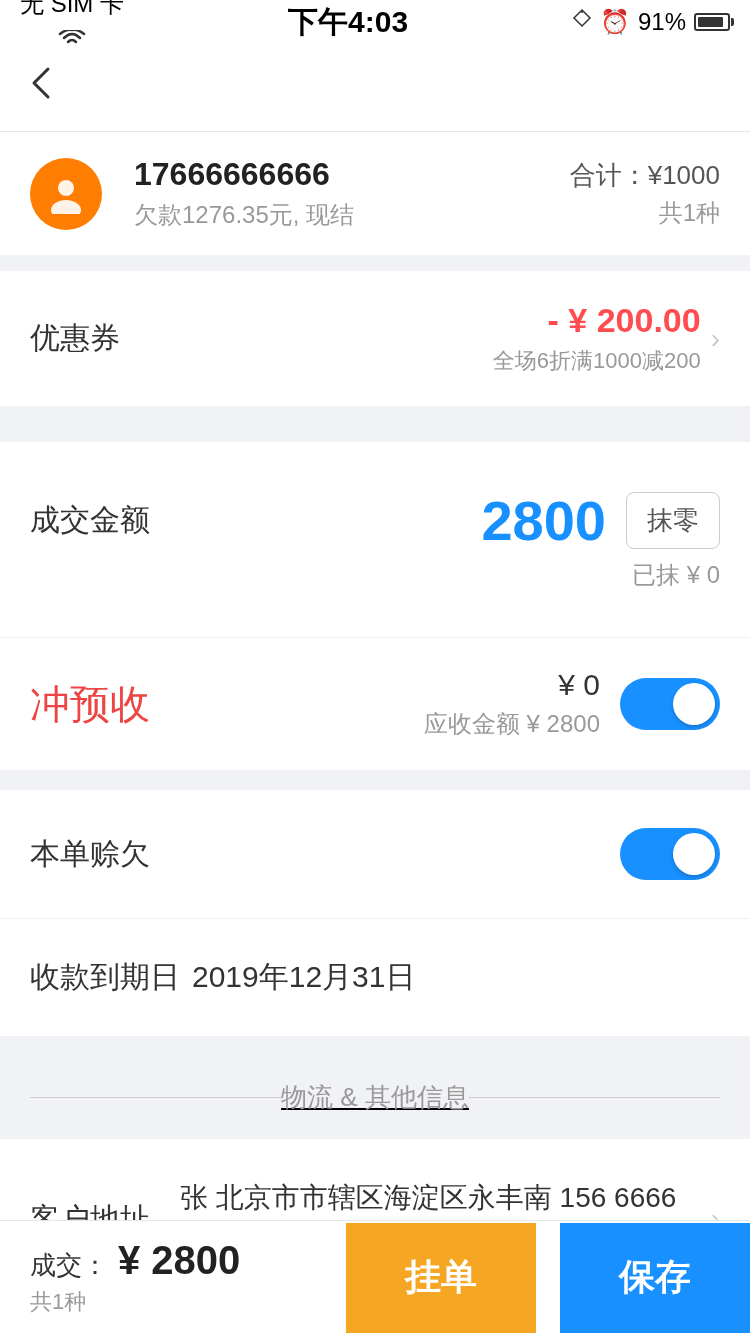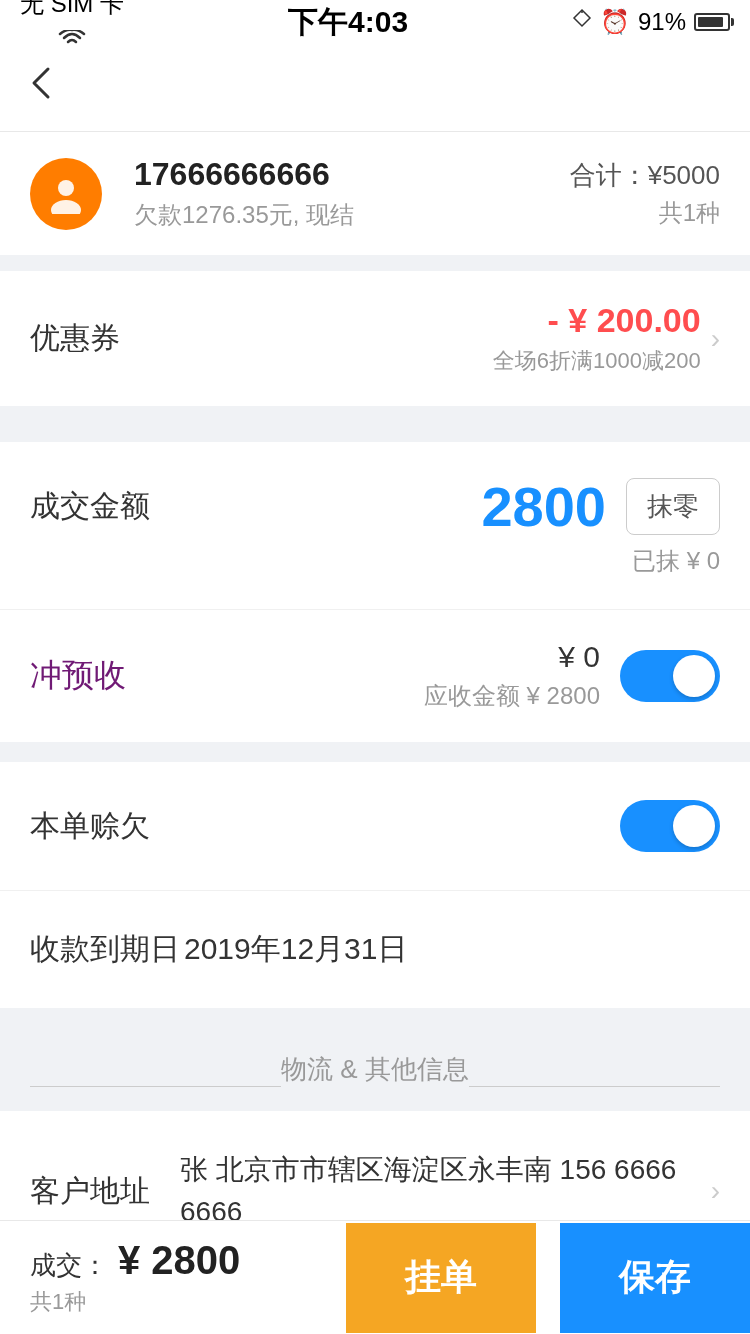--- a/index.html
+++ b/index.html
@@ -102,21 +102,21 @@
     .row:last-child { border-bottom: none; }
     .row-label { font-size: 30px; color: #333; }
     .row-right { display: flex; flex-direction: column; align-items: flex-end; gap: 6px; }
     .coupon-amount { font-size: 34px; font-weight: 600; color: #ff4d4f; }
     .coupon-desc { font-size: 22px; color: #999; }
     .chevron-icon { color: #ccc; font-size: 28px; margin-left: 10px; }
 
     
     .deal-section {
       background: #fff;
-      padding: 32px 30px;
+      padding: 46px 30px;
       margin-bottom: 0;
     }
     .deal-row {
       display: flex;
       align-items: center;
       justify-content: space-between;
     }
     .deal-label { font-size: 30px; color: #333; }
     .deal-right { display: flex; align-items: center; gap: 20px; }
     .deal-amount { font-size: 56px; font-weight: 600; color: #1890ff; }
@@ -133,21 +133,21 @@
 
     
     .prepaid-row {
       display: flex;
       align-items: center;
       justify-content: space-between;
       padding: 30px 30px;
       background: #fff;
       border-top: 1px solid #f0f0f0;
     }
-    .prepaid-label { font-size: 32px; color: #701a75; }
+    .prepaid-label { font-size: 40px; color: #ef4444; }
     .prepaid-right { display: flex; align-items: center; gap: 20px; }
     .prepaid-values { display: flex; flex-direction: column; align-items: flex-end; gap: 6px; }
     .prepaid-amount { font-size: 30px; color: #333; }
     .prepaid-receivable { font-size: 24px; color: #999; }
 
     
     .toggle {
       width: 100px; height: 52px; border-radius: 26px; background: #1890ff;
       position: relative; cursor: pointer; flex-shrink: 0;
     }
@@ -169,31 +169,32 @@
       background: #fff;
     }
     .credit-label { font-size: 30px; color: #333; }
 
     
     .due-row {
       display: flex;
       align-items: center;
       padding: 38px 30px;
       background: #fff;
-      gap: 4px;
+      gap: 12px;
     }
     .due-label { font-size: 30px; color: #333; }
     .due-date { font-size: 30px; color: #333; }
 
     
     .logistics-header {
       display: flex;
-      align-items: flex-end;
+      align-items: center;
       padding: 24px 30px;
       background: #f0f2f5;
+      text-decoration: underline;
     }
     .logistics-line { flex: 1; height: 1px; background: #ccc; }
     .logistics-text { font-size: 26px; color: #999; }
 
     
     .address-row {
       display: flex;
       align-items: center;
       justify-content: space-between;
       padding: 38px 30px;
@@ -287,21 +288,21 @@
         <circle cx="20" cy="14" r="8" fill="#fff" opacity="0.9"></circle>
         <ellipse cx="20" cy="36" rx="15" ry="10" fill="#fff" opacity="0.9"></ellipse>
       </svg>
     </div>
     <div class="customer-info">
       <div class="customer-phone">17666666666</div>
       <div class="customer-debt">欠款1276.35元, 现结</div>
     </div>
   </div>
   <div class="customer-right">
-    <div class="total-label">合计：¥5000</div>
+    <div class="total-label">合计：¥1000</div>
     <div class="total-count">共1种</div>
   </div>
 </div>
 
 <div class="white-section">
   <div class="row">
     <div class="row-label">优惠券</div>
     <div style="display:flex;align-items:center;">
       <div class="row-right">
         <div class="coupon-amount">- ¥ 200.00</div>

